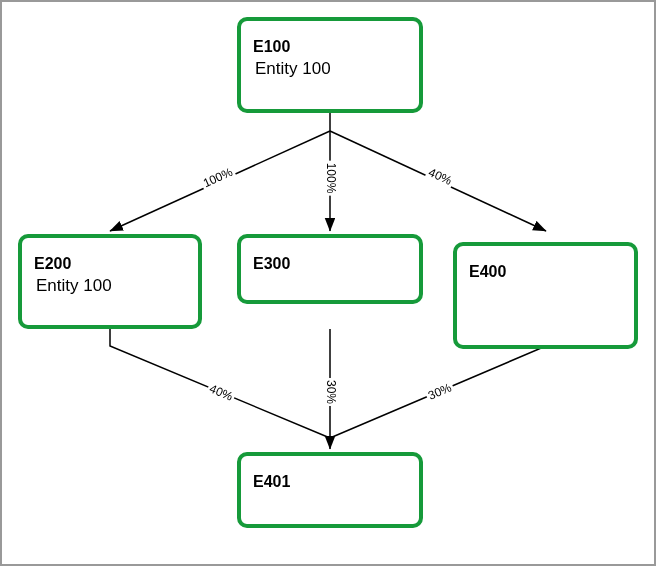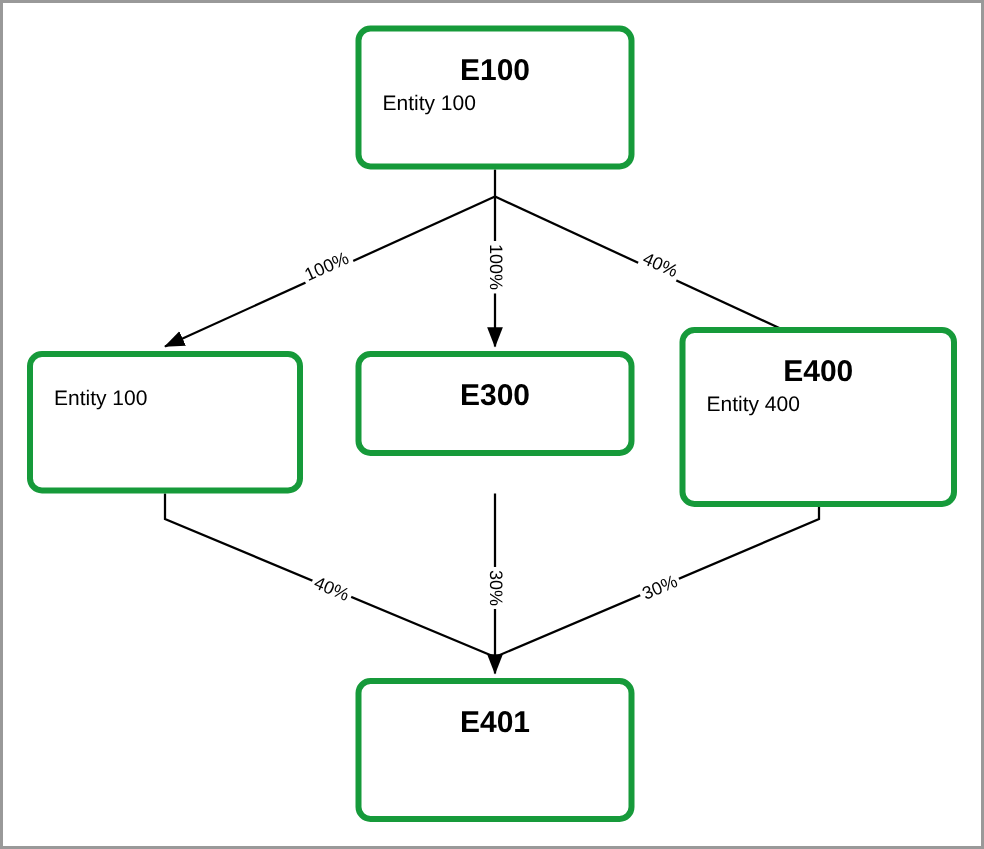--- a/index.html
+++ b/index.html
@@ -23,28 +23,27 @@
   .node{
     position:absolute;
     box-sizing:border-box;
     background:#ffffff;
     border:4px solid var(--green);
     border-radius:10px;
     padding:16px 12px 0 12px;
     color:#000000;
   }
   .node-title{
-    font-size:20px;
+    font-size:16px;
     font-weight:bold;
     line-height:20px;
     white-space:nowrap;
-    text-align:center;
   }
   .node-subtitle{
-    font-size:14px;
+    font-size:17px;
     line-height:17px;
     margin-top:3px;
     padding-left:2px;
     white-space:nowrap;
   }
   .edge-label{
     position:absolute;
     transform:translate(-50%,-50%) rotate(var(--rot,0deg));
     background:#ffffff;
     color:#000000;
@@ -81,29 +80,29 @@
   <span class="edge-label" style="left:219px;top:391px;--rot:23deg">40%</span>
   <span class="edge-label" style="left:328px;top:390px;--rot:90deg">30%</span>
   <span class="edge-label" style="left:438px;top:390px;--rot:-23deg">30%</span>
 
   <div class="node" style="left:235px;top:15px;width:186px;height:96px">
     <div class="node-title">E100</div>
     <div class="node-subtitle">Entity 100</div>
   </div>
 
   <div class="node" style="left:16px;top:232px;width:184px;height:95px">
+    <div class="node-title">E200</div>
     <div class="node-subtitle">Entity 100</div>
   </div>
 
   <div class="node" style="left:235px;top:232px;width:186px;height:70px">
     <div class="node-title">E300</div>
   </div>
 
-  <div class="node" style="left:451px;top:216px;width:185px;height:120px">
+  <div class="node" style="left:451px;top:240px;width:185px;height:107px">
     <div class="node-title">E400</div>
-    <div class="node-subtitle">Entity 400</div>
   </div>
 
-  <div class="node" style="left:235px;top:450px;width:186px;height:96px">
+  <div class="node" style="left:235px;top:450px;width:186px;height:76px">
     <div class="node-title">E401</div>
   </div>
 
 </div>
 
 </body></html>

